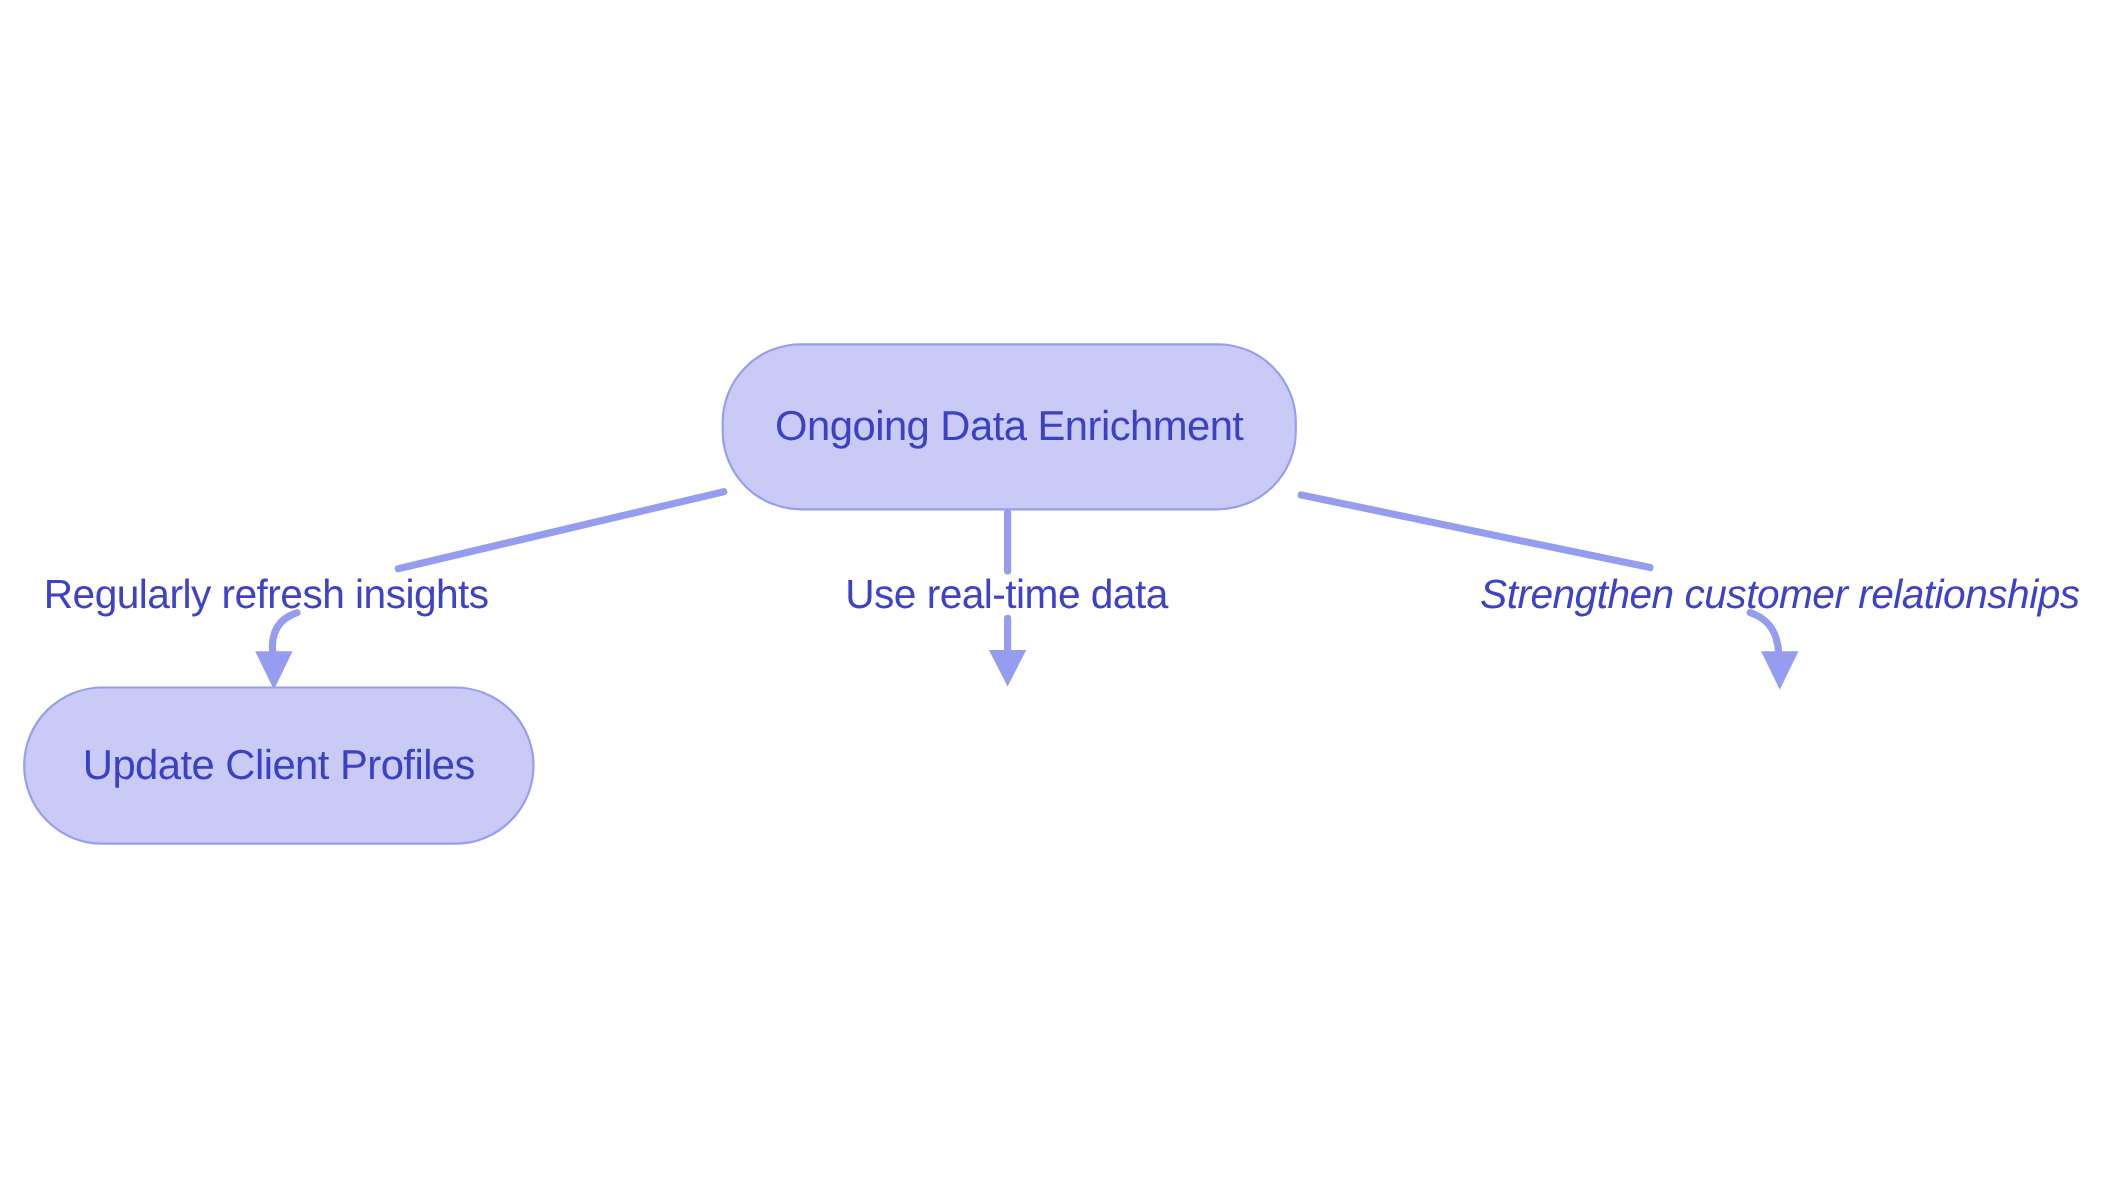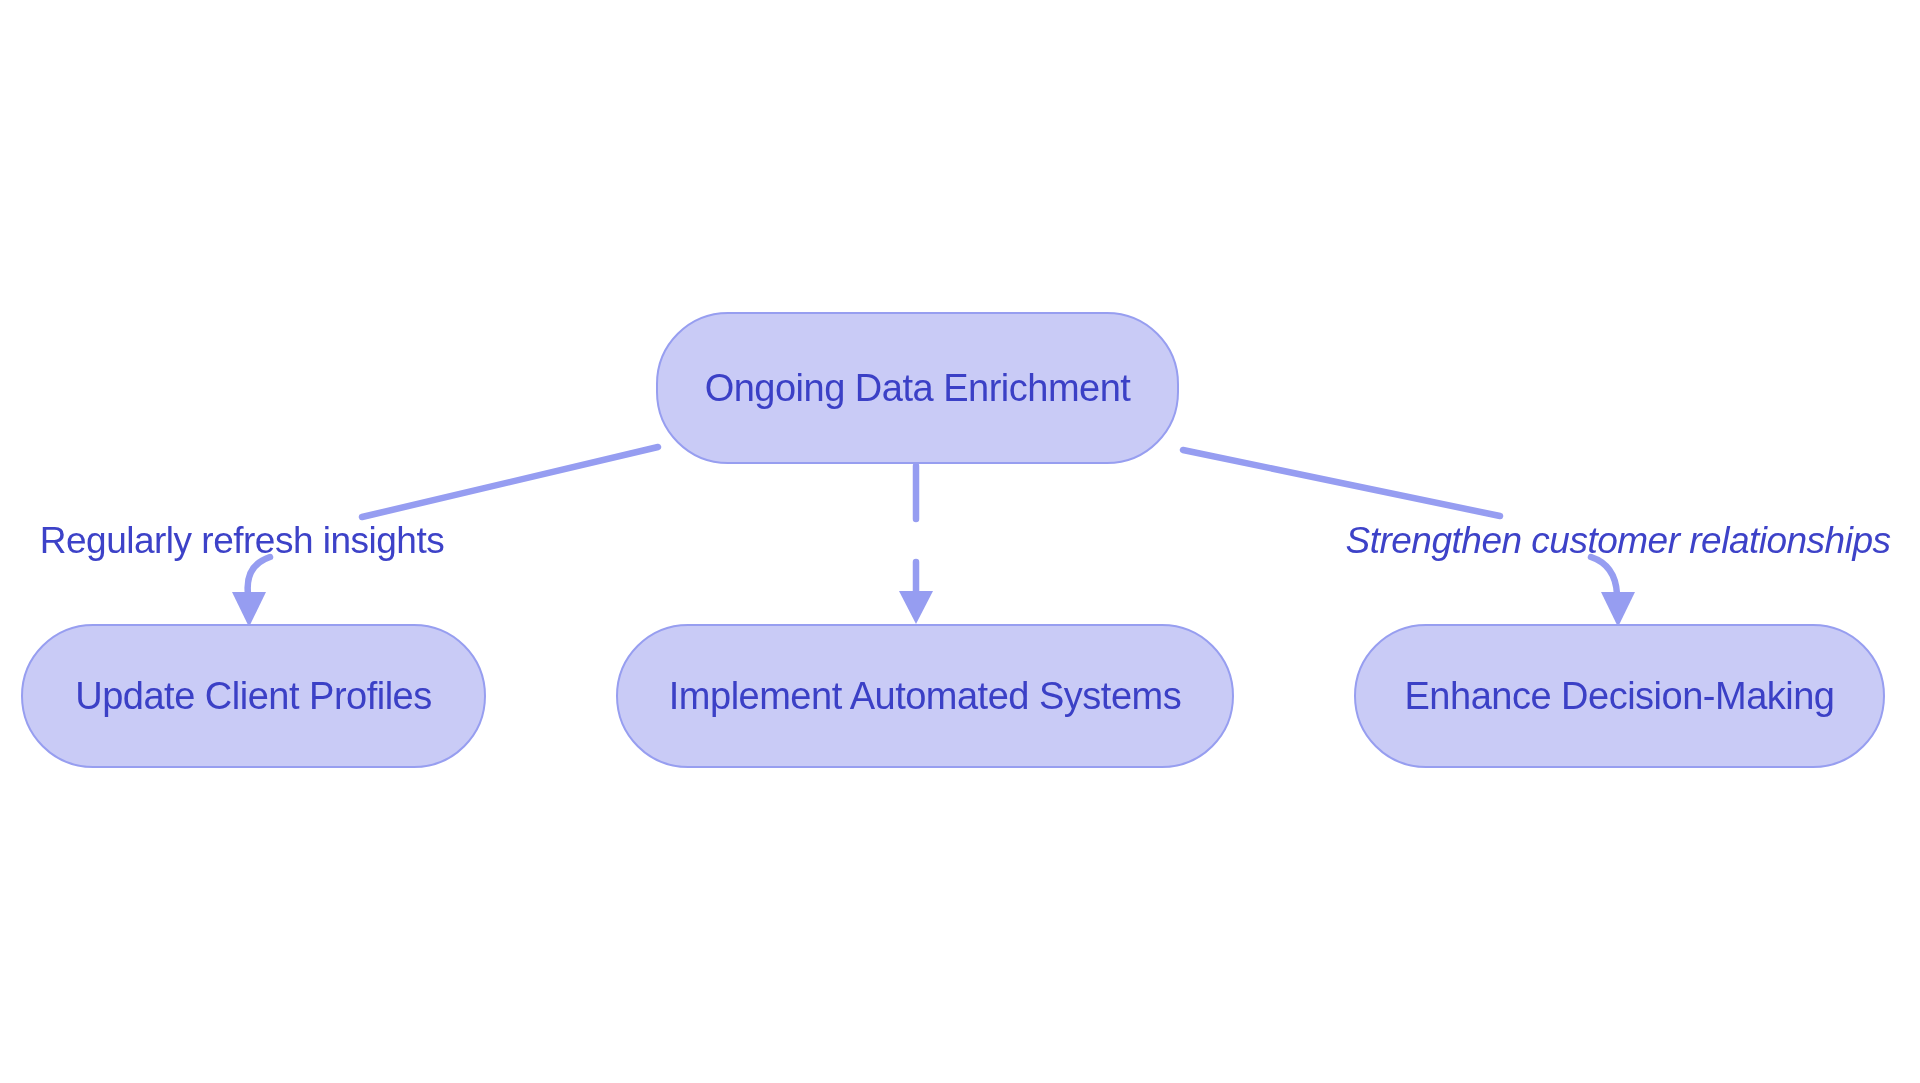--- a/index.html
+++ b/index.html
@@ -84,25 +84,20 @@
     <path class="connector" d="M 1183 450 L 1500 516"></path>
     <path class="connector" d="M 1591 557 C 1609 563 1616 576 1617 594"></path>
     <polygon class="arrowhead" points="1601,592 1635,592 1618,627"></polygon>
   </svg>
 
   <div class="node node-root">
     <span>Ongoing Data Enrichment</span>
   </div>
 
   <div class="edge-label edge-label-1">Regularly refresh insights</div>
+  <div class="edge-label edge-label-2">Use real-time data</div>
   <div class="edge-label edge-label-3">Strengthen customer relationships</div>
 
   <div class="node node-1">
     <span>Update Client Profiles</span>
   </div>
-  <div class="node node-2">
-    <span>Implement Automated Systems</span>
-  </div>
-  <div class="node node-3">
-    <span>Enhance Decision-Making</span>
-  </div>
 
 </div>
 
 </body></html>

